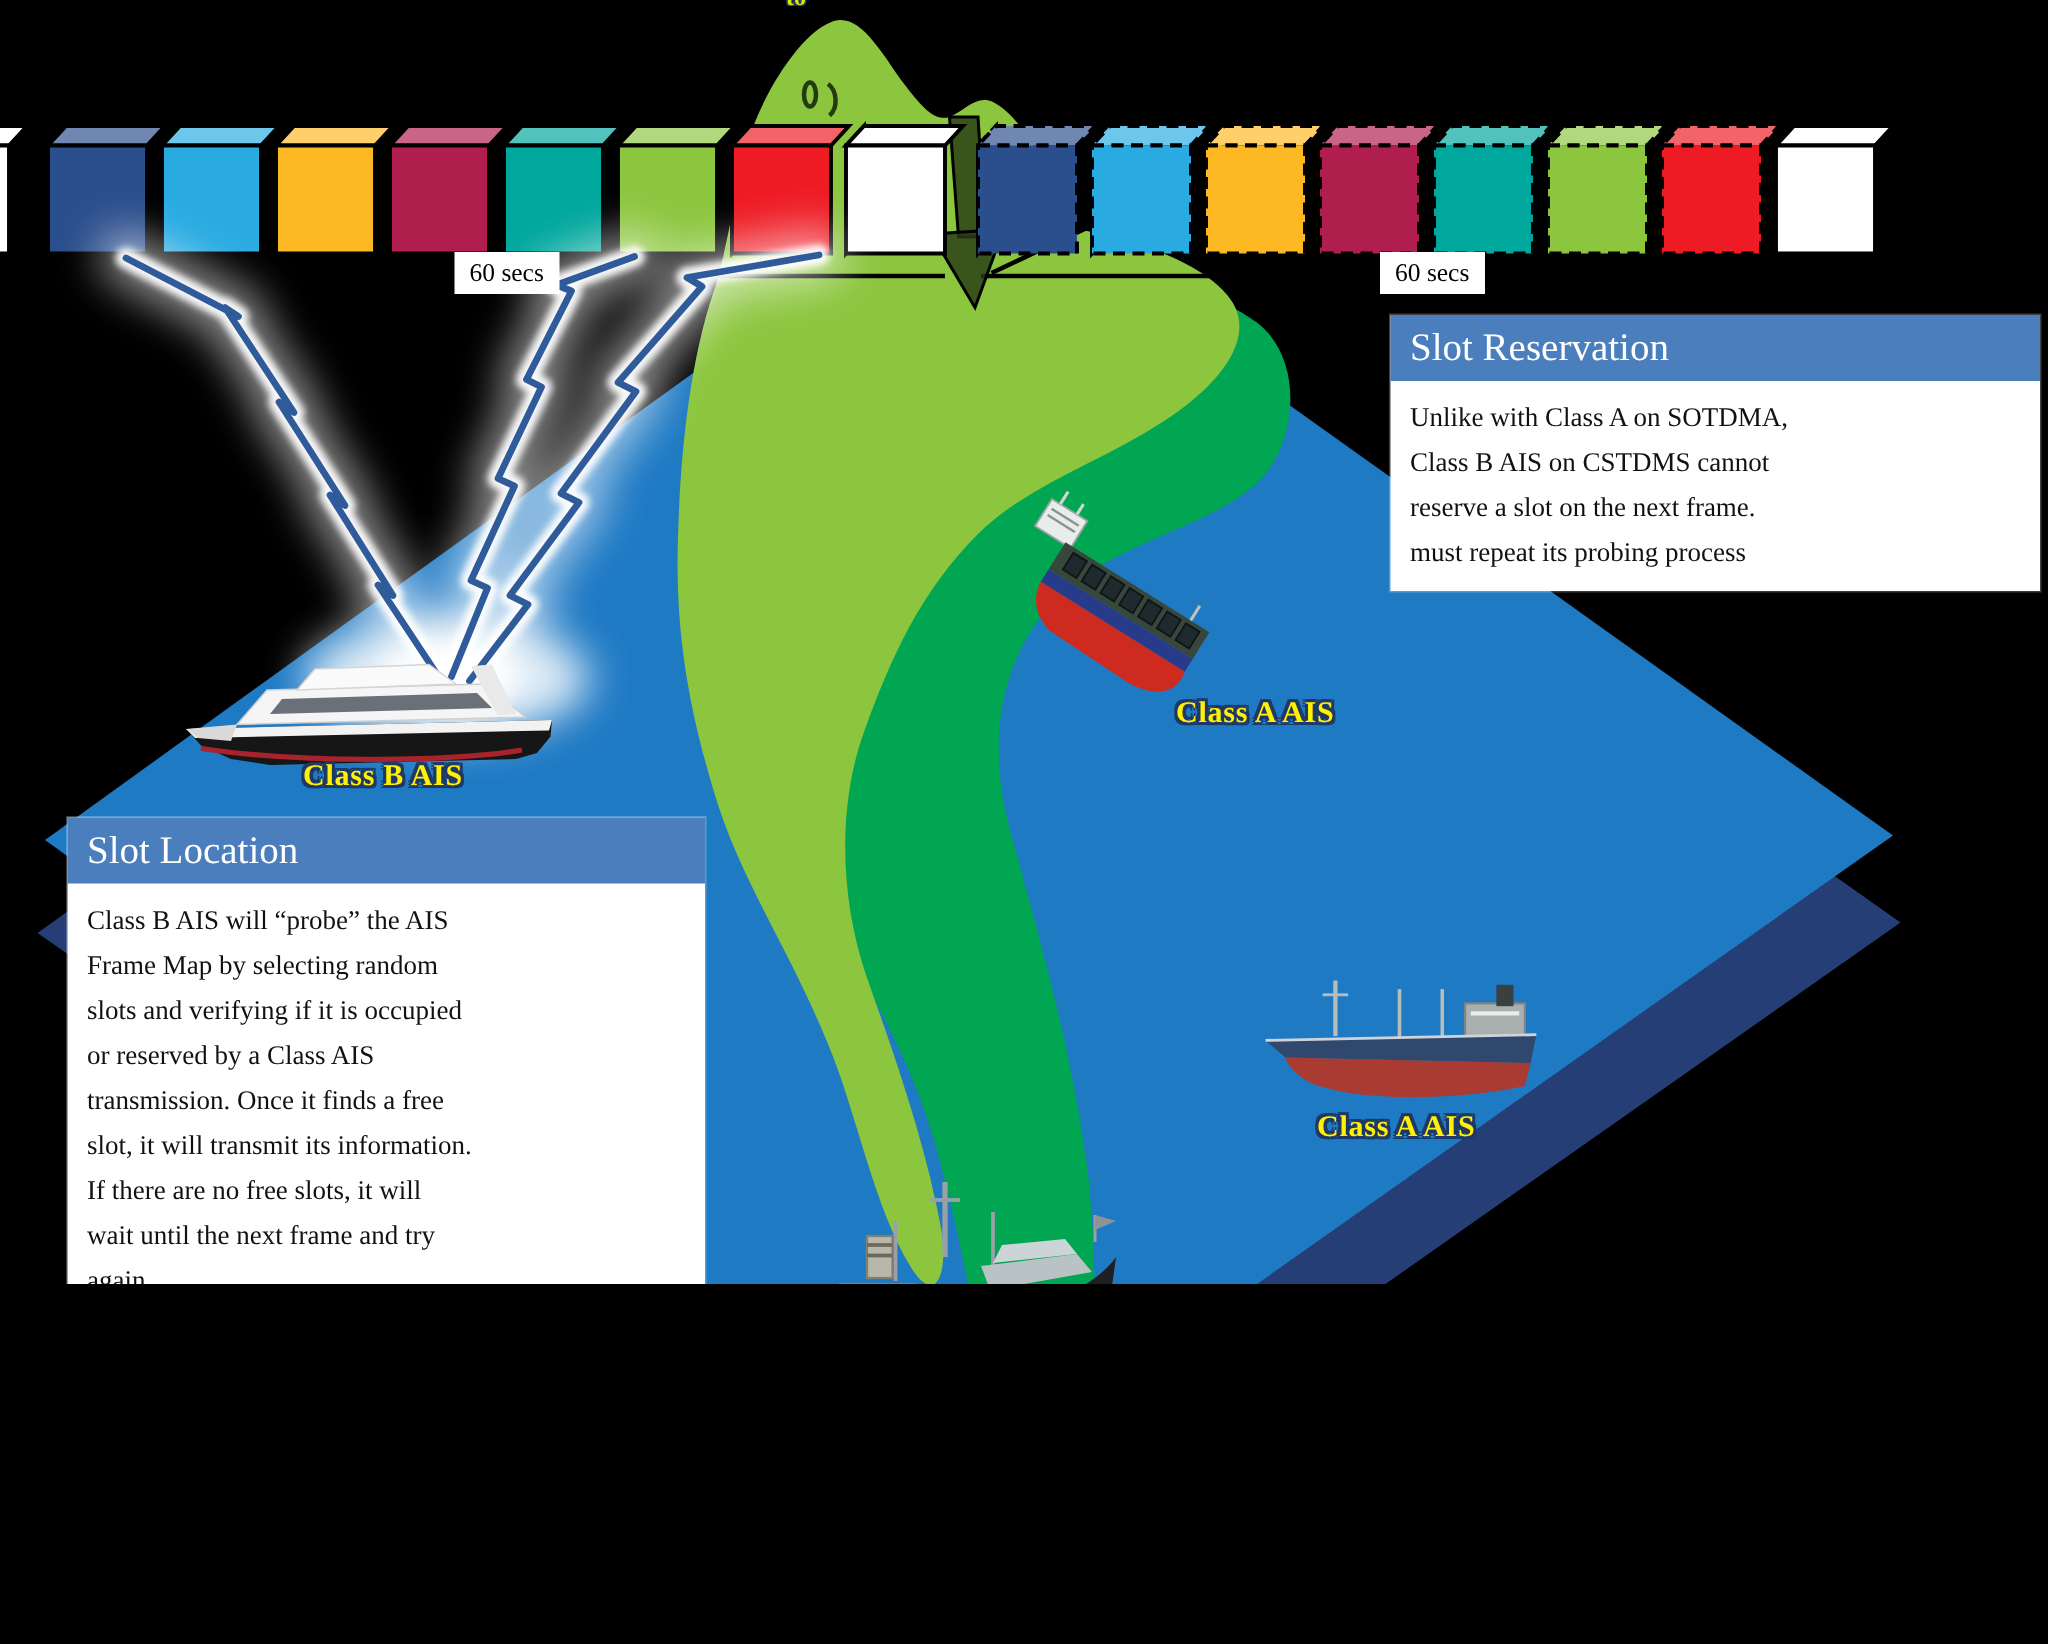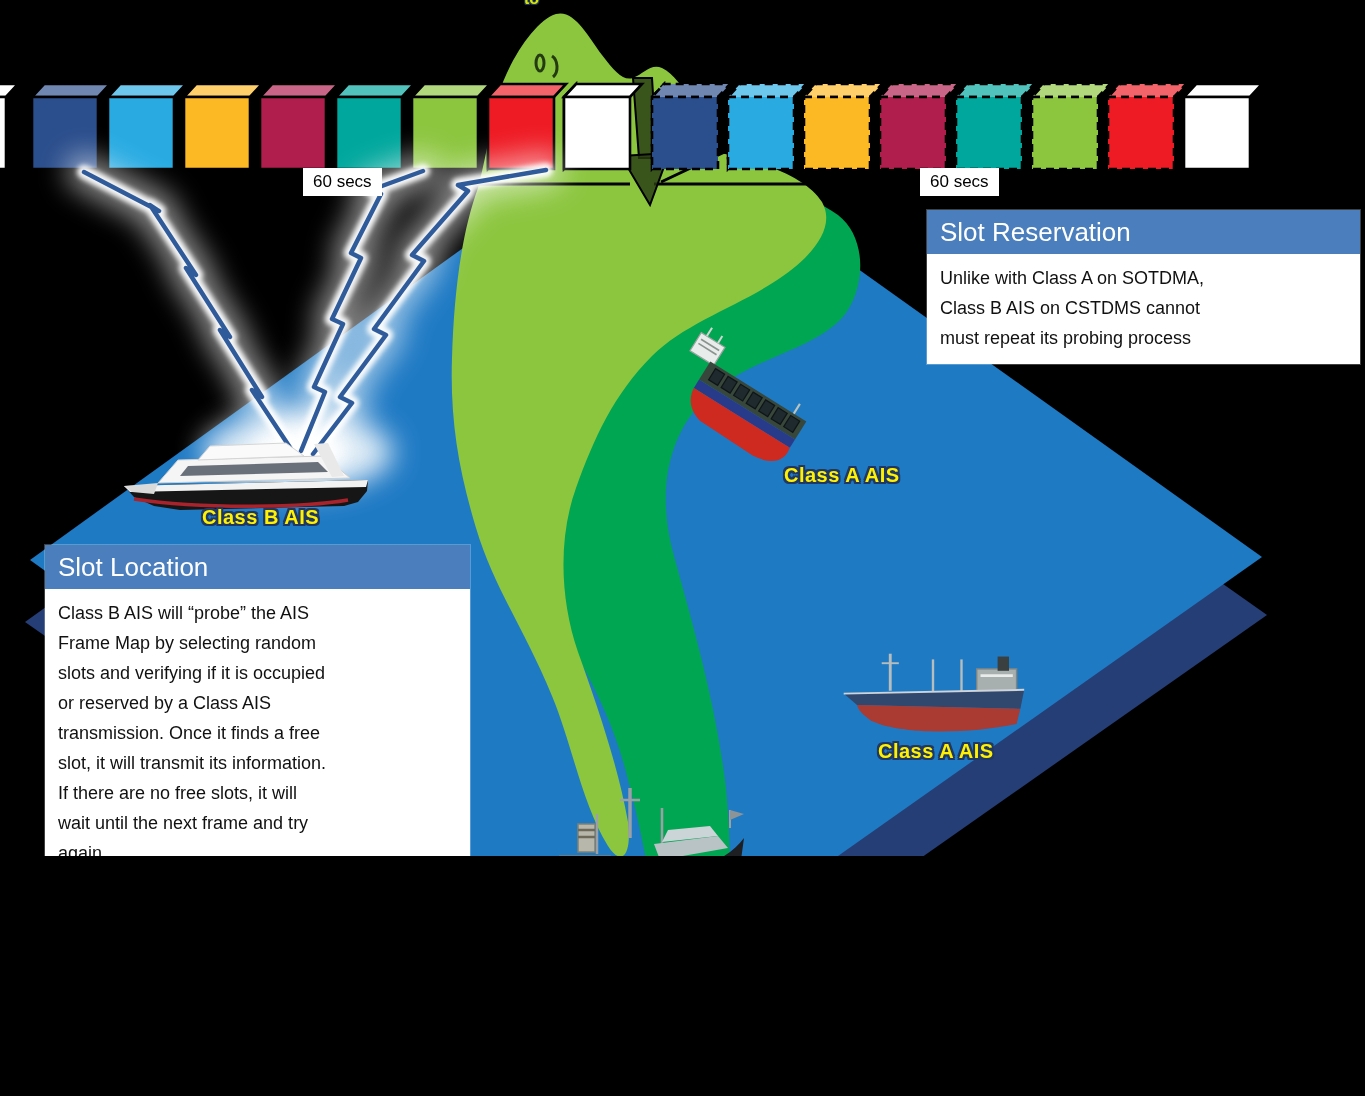--- a/index.html
+++ b/index.html
@@ -1,17 +1,17 @@
 <!DOCTYPE html>
 <html><head>
 <meta charset="utf-8">
 <style>
   html,body{margin:0;padding:0;background:#000;}
   #stage{position:relative;width:1365px;height:856px;background:#000;overflow:hidden;
-         font-family:Liberation Sans, sans-serif;}
+         font-family:Liberation Serif, serif;}
   #scene{position:absolute;left:0;top:0;}
   .secs-label{position:absolute;top:168px;background:#ffffff;color:#000;
               font-size:17px;padding:4px 10px;line-height:20px;}
   #secs1{left:303px;}
   #secs2{left:920px;}
   .ship-label{position:absolute;font-weight:bold;font-size:20px;color:#FFF100;letter-spacing:.5px;
      text-shadow:-2px -2px 0 #1F3864, 2px -2px 0 #1F3864, -2px 2px 0 #1F3864, 2px 2px 0 #1F3864,
                  0 -2px 0 #1F3864, 0 2px 0 #1F3864, -2px 0 0 #1F3864, 2px 0 0 #1F3864;}
   #label-classb{left:202px;top:506px;}
   #label-classa1{left:784px;top:464px;}
@@ -254,20 +254,21 @@
 <div class="ship-label" id="label-classa2">Class A AIS</div>
 <div class="ship-label" id="label-classa3">Class A AIS</div>
 
 <div id="clipped-top-text">to</div>
 
 <div class="callout" id="callout-reservation">
   <div class="callout-header">Slot Reservation</div>
   <div class="callout-body">
         <div class="line">Unlike with Class A on SOTDMA,</div>
         <div class="line">Class B AIS on CSTDMS cannot</div>
+        <div class="line">reserve a slot on the next frame.</div>
         <div class="line">must repeat its probing process</div>
       </div>
 </div>
 
 <div class="callout" id="callout-location">
   <div class="callout-header">Slot Location</div>
   <div class="callout-body">
         <div class="line">Class B AIS will “probe” the AIS</div>
         <div class="line">Frame Map by selecting random</div>
         <div class="line">slots and verifying if it is occupied</div>

